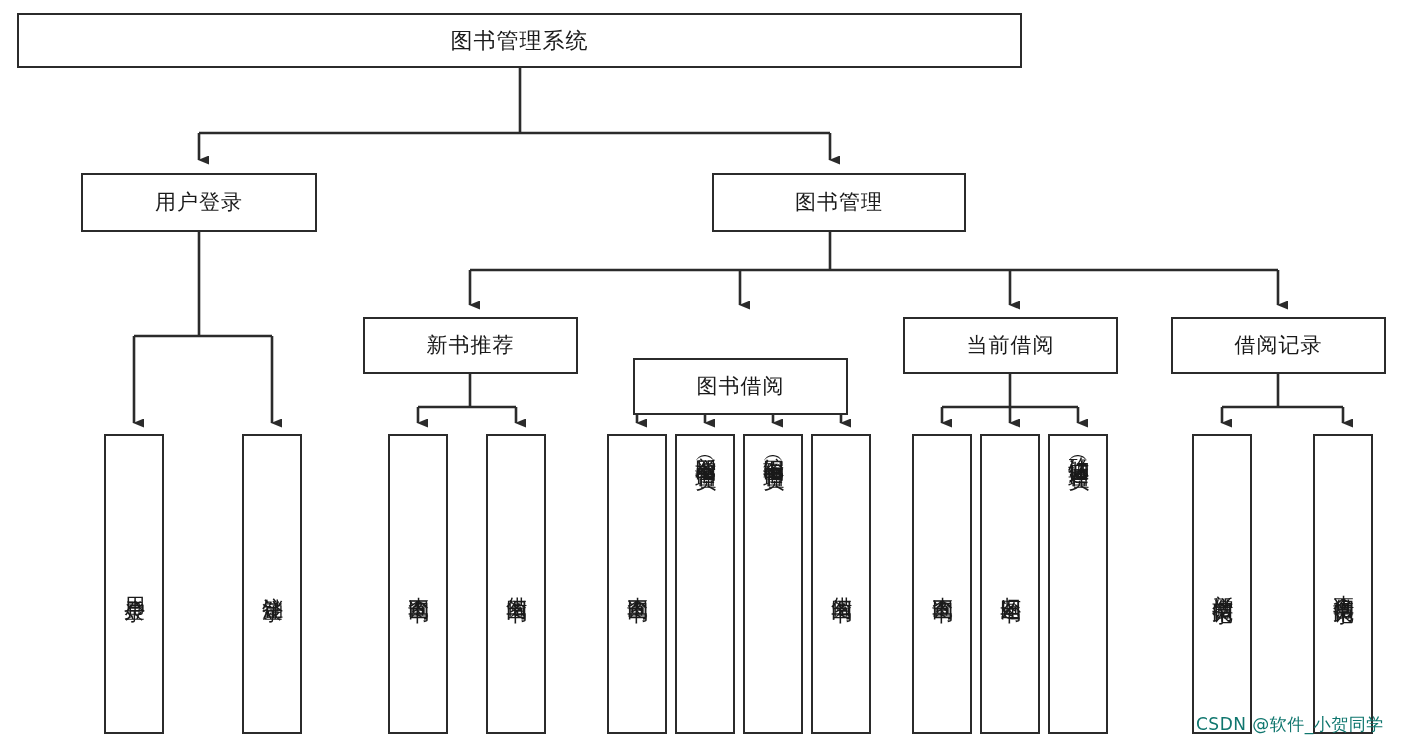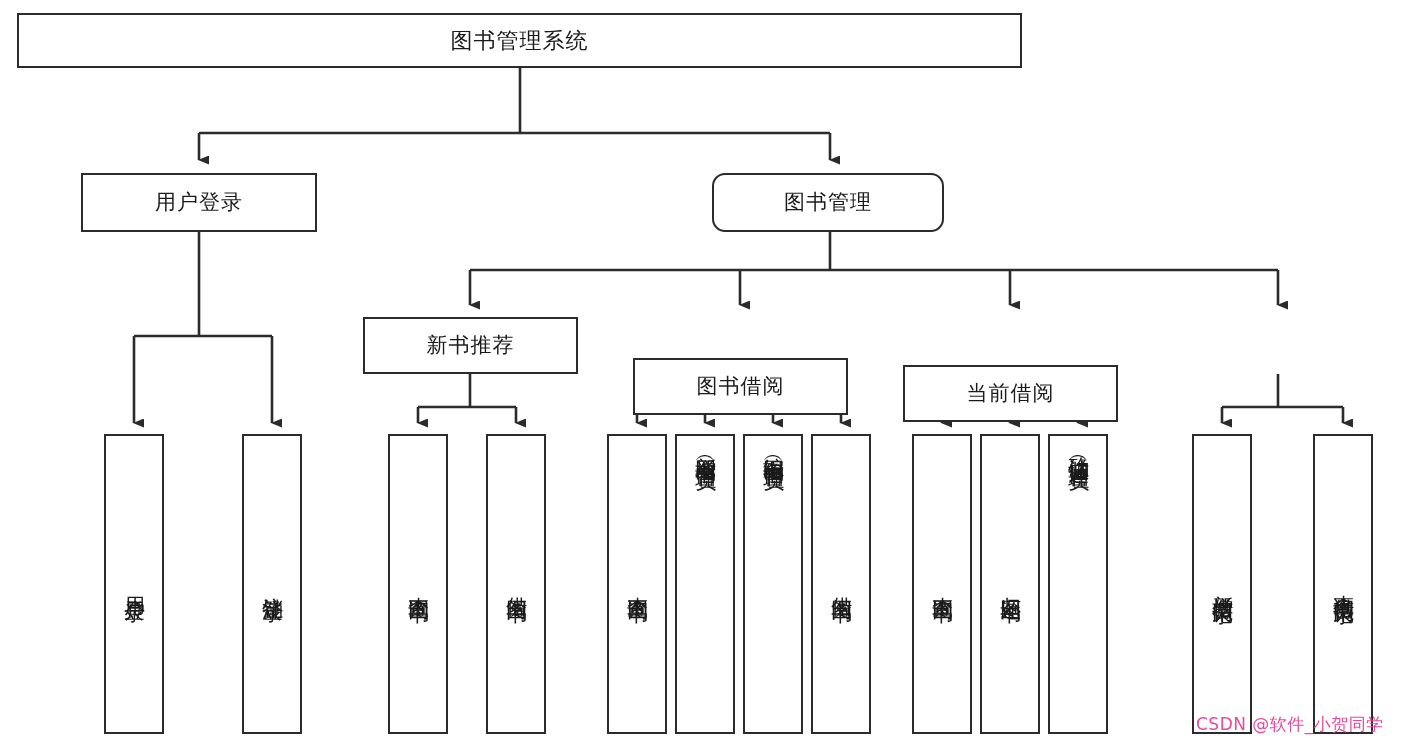--- a/index.html
+++ b/index.html
@@ -66,21 +66,21 @@
   }
   .node.vertical.center-text {
     align-items: center;
     padding-top: 0;
   }
   .watermark {
     position: absolute;
     left: 1196px;
     top: 713px;
     font-size: 17px;
-    color: #ec4899;
+    color: #0f766e;
     letter-spacing: 0.5px;
     white-space: nowrap;
     z-index: 5;
     font-family: "DejaVu Sans", "Liberation Sans", sans-serif;
     text-align: right;
   }
 </style>
 </head>
 <body>
 
@@ -136,32 +136,35 @@
     </g>
   </svg>
 
   <div class="node root horizontal" style="left:17px; top:13px; width:1005px; height:55px;">
     <span class="label">图书管理系统</span>
   </div>
 
   <div class="node horizontal" style="left:81px; top:173px; width:236px; height:59px;">
     <span class="label">用户登录</span>
   </div>
-  <div class="node horizontal" style="left:712px; top:173px; width:232px; height:59px;border-radius:13px;">
+  <div class="node horizontal" style="left:712px; top:173px; width:254px; height:59px;">
     <span class="label">图书管理</span>
   </div>
 
   <div class="node horizontal" style="left:363px; top:317px; width:215px; height:57px;align-items:center;">
     <span class="label">新书推荐</span>
   </div>
   <div class="node horizontal" style="left:633px; top:317px; width:215px; height:57px;margin-top:41px;">
     <span class="label">图书借阅</span>
   </div>
-  <div class="node horizontal" style="left:903px; top:317px; width:215px; height:57px;margin-top:48px;">
+  <div class="node horizontal" style="left:903px; top:317px; width:215px; height:57px;">
     <span class="label">当前借阅</span>
+  </div>
+  <div class="node horizontal" style="left:1171px; top:317px; width:215px; height:57px;">
+    <span class="label">借阅记录</span>
   </div>
 
   <div class="node vertical center-text" style="left:104px; top:434px; width:60px; height:300px;">
     <span class="label">用户登录</span>
   </div>
   <div class="node vertical center-text" style="left:242px; top:434px; width:60px; height:300px;">
     <span class="label">注销登录</span>
   </div>
 
   <div class="node vertical center-text" style="left:388px; top:434px; width:60px; height:300px;">

